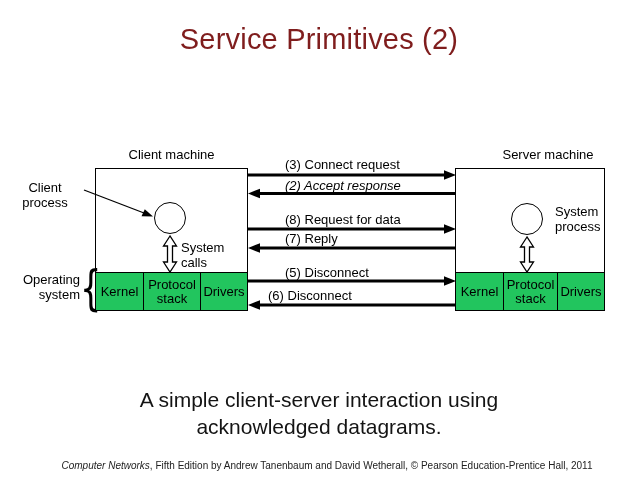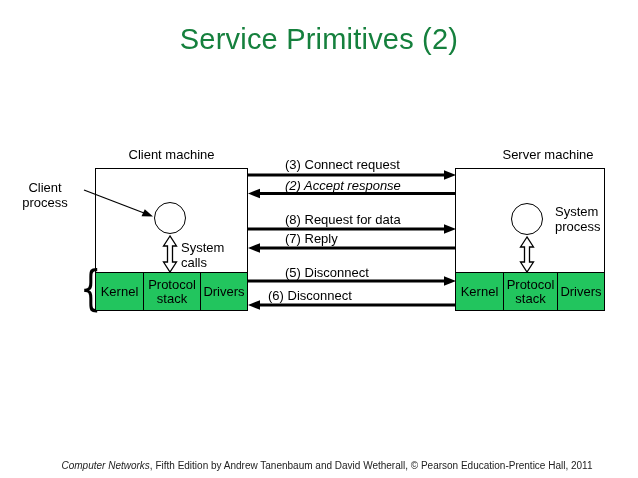--- a/index.html
+++ b/index.html
@@ -4,21 +4,21 @@
 <style>
   html,body{margin:0;padding:0;}
   body{
     width:638px;height:478px;background:#ffffff;
     font-family:"Liberation Sans","DejaVu Sans",sans-serif;
     color:#000;
   }
   .slide{position:relative;width:638px;height:478px;overflow:hidden;background:#fff;}
   .title{
     position:absolute;top:22px;left:0;width:638px;text-align:center;
-    font-size:29px;line-height:34px;color:#15803d;letter-spacing:0.2px;
+    font-size:29px;line-height:34px;color:#7f1d1d;letter-spacing:0.2px;
   }
   .lbl{position:absolute;font-size:13px;line-height:15px;white-space:nowrap;}
   .lbl.center{text-align:center;}
   .lbl.right{text-align:right;}
   .machine-box{position:absolute;border:1.5px solid #000;box-sizing:border-box;background:transparent;}
   .stack{position:absolute;display:flex;box-sizing:border-box;border:1.5px solid #000;background:#22c55e;}
   .stack .cell{
     box-sizing:border-box;border-right:1.5px solid #000;
     display:flex;flex-direction:column;align-items:center;justify-content:center;
     font-size:13px;line-height:14px;text-align:center;
@@ -106,20 +106,24 @@
   <div class="lbl" style="left:555px;top:204px;">
     <div>System</div>
     <div>process</div>
   </div>
 
   <div class="lbl" style="left:181px;top:240px;">
     <div>System</div>
     <div>calls</div>
   </div>
 
+  <div class="lbl right" style="left:4px;top:272px;width:76px;">
+    <div>Operating</div>
+    <div>system</div>
+  </div>
   <div class="brace" style="left:80px;top:263px;">{</div>
 
   <div class="stack" style="left:95px;top:272px;width:153px;height:39px;">
     <div class="cell" style="width:48px;">
       <span>Kernel</span>
     </div>
     <div class="cell" style="width:57px;">
       <span>Protocol</span>
       <span>stack</span>
     </div>
@@ -141,16 +145,20 @@
     </div>
   </div>
 
   <div class="lbl" style="left:285px;top:157px;">(3) Connect request</div>
   <div class="lbl" style="left:285px;top:178px;font-style:italic;">(2) Accept response</div>
   <div class="lbl" style="left:285px;top:212px;">(8) Request for data</div>
   <div class="lbl" style="left:285px;top:231px;">(7) Reply</div>
   <div class="lbl" style="left:285px;top:265px;">(5) Disconnect</div>
   <div class="lbl" style="left:268px;top:288px;">(6) Disconnect</div>
 
+  <div class="caption">
+    <div>A simple client-server interaction using</div>
+    <div>acknowledged datagrams.</div>
+  </div>
 
   <div class="footer"><span class="it">Computer Networks</span><span>, Fifth Edition by Andrew Tanenbaum and David Wetherall, © Pearson Education-Prentice Hall, 2011</span></div>
 
 </div>
 
 </body></html>

